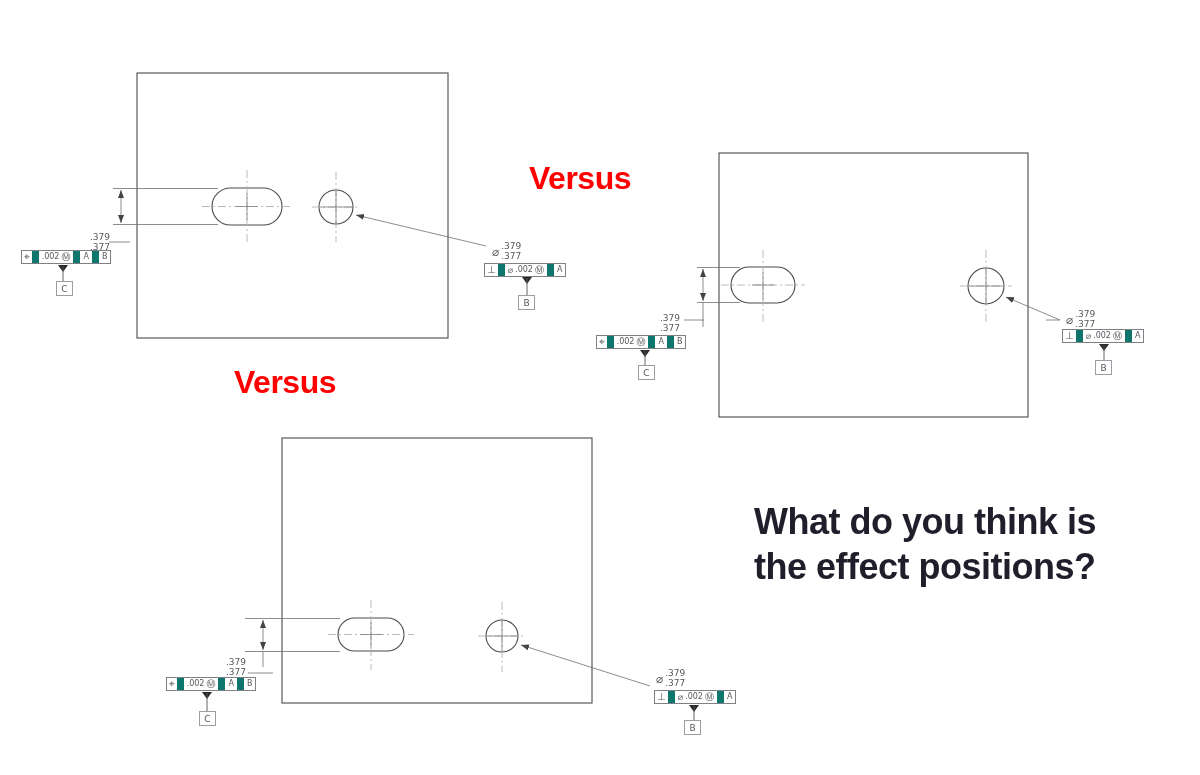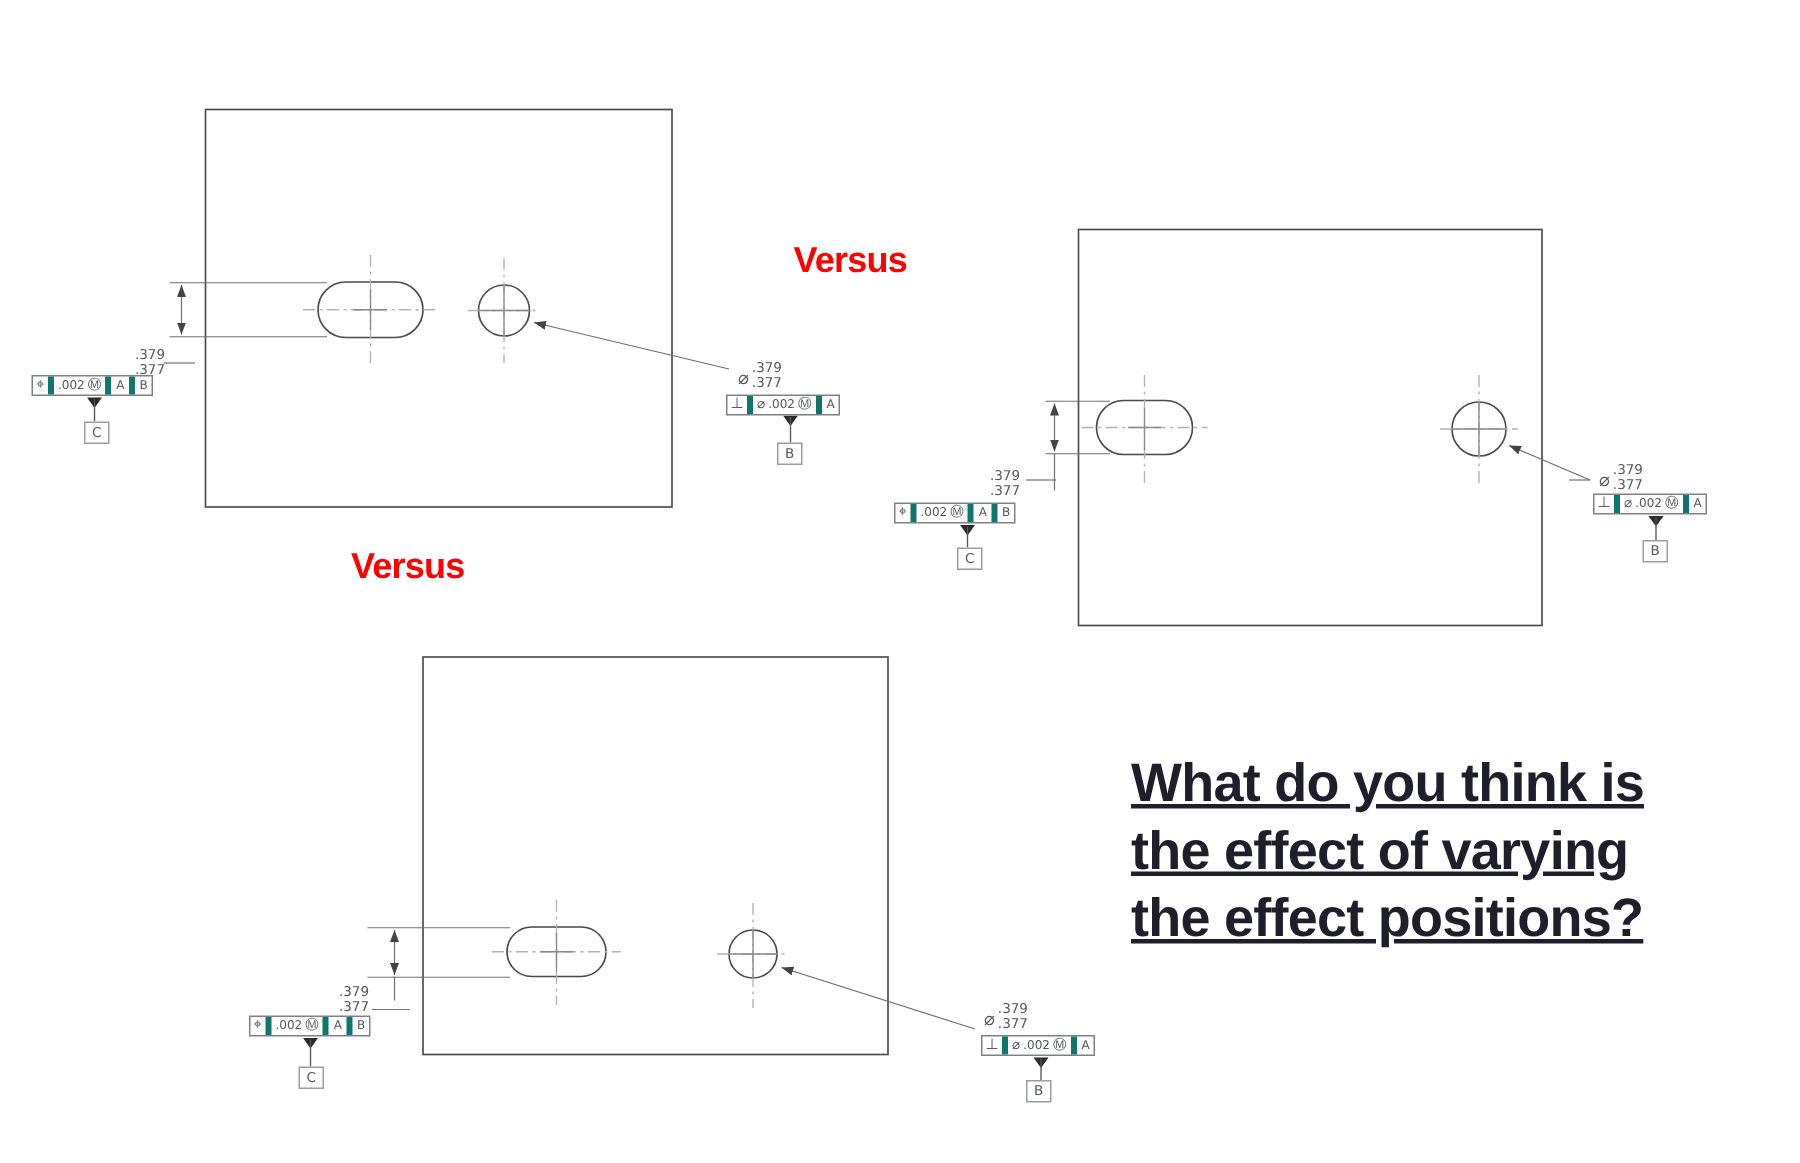--- a/index.html
+++ b/index.html
@@ -10,33 +10,33 @@
   
   .dimstack{position:absolute;color:#55585c;font-size:9px;line-height:10px;text-align:right;
             letter-spacing:0px;}
   .dimstack div{white-space:nowrap;}
   .holedim{position:absolute;display:flex;align-items:center;color:#55585c;}
   .holedim .dia{font-size:12px;margin-right:2px;transform:translateY(1px);}
   .holedim .stack{display:flex;flex-direction:column;font-size:9px;line-height:10px;}
 
   .fcf{position:absolute;display:inline-flex;align-items:stretch;border:1px solid #7d8084;
        background:#fff;color:#55585c;font-size:8px;line-height:10px;}
-  .fcf .cell{display:flex;align-items:center;padding:1px 3px;border-left:4px solid #0f766e;
+  .fcf .cell{display:flex;align-items:center;padding:1px 3px;border-left:7px solid #0f766e;
              white-space:nowrap;}
   .fcf .cell:first-child{border-left:none;}
   .fcf .sym{font-size:10px;padding:0 2px;}
   .fcf .mod{font-size:9px;margin-left:2px;}
   .fcf .dia2{font-size:9px;margin-right:2px;}
 
   .datum-box{position:absolute;min-width:13px;height:13px;padding:0 1px;border:1px solid #9a9da1;
              color:#55585c;font-size:9px;display:flex;align-items:center;justify-content:center;
              background:#fff;}
 
   .versus{position:absolute;font-family:"Liberation Sans",sans-serif;font-weight:700;
-          font-size:24px;letter-spacing:-0.5px;}
+          font-size:32px;letter-spacing:-0.5px;}
   .question{position:absolute;font-family:"Liberation Sans",sans-serif;font-weight:700;
             font-size:36px;line-height:45px;letter-spacing:-0.5px;width:420px;}
 </style>
 </head>
 <body>
 
 <div id="stage">
 
   <svg class="linework" width="1200" height="775" viewBox="0 0 1200 775">
     <defs>
@@ -237,19 +237,18 @@
         <span>.002</span>
         <span class="mod">Ⓜ</span>
       </span>
     <span class="cell">A</span>
   </div>
   <div class="datum-box" style="left:684px;top:720px;">B</div>
 
   <div class="versus" style="left: 529px; top: 160px; color: rgb(255, 0, 0);">Versus</div>
   <div class="versus" style="left: 234px; top: 364px; color: rgb(255, 0, 0);">Versus</div>
 
-  <div class="question" style="left: 754px; top: 499px; color: rgb(31, 31, 44); text-decoration: underline;">
+  <div class="question" style="left: 754px; top: 499px; color: rgb(31, 31, 44);">
     <div>What do you think is</div>
-    <div>the effect of varying</div>
     <div>the effect positions?</div>
   </div>
 
 </div>
 
 </body></html>

